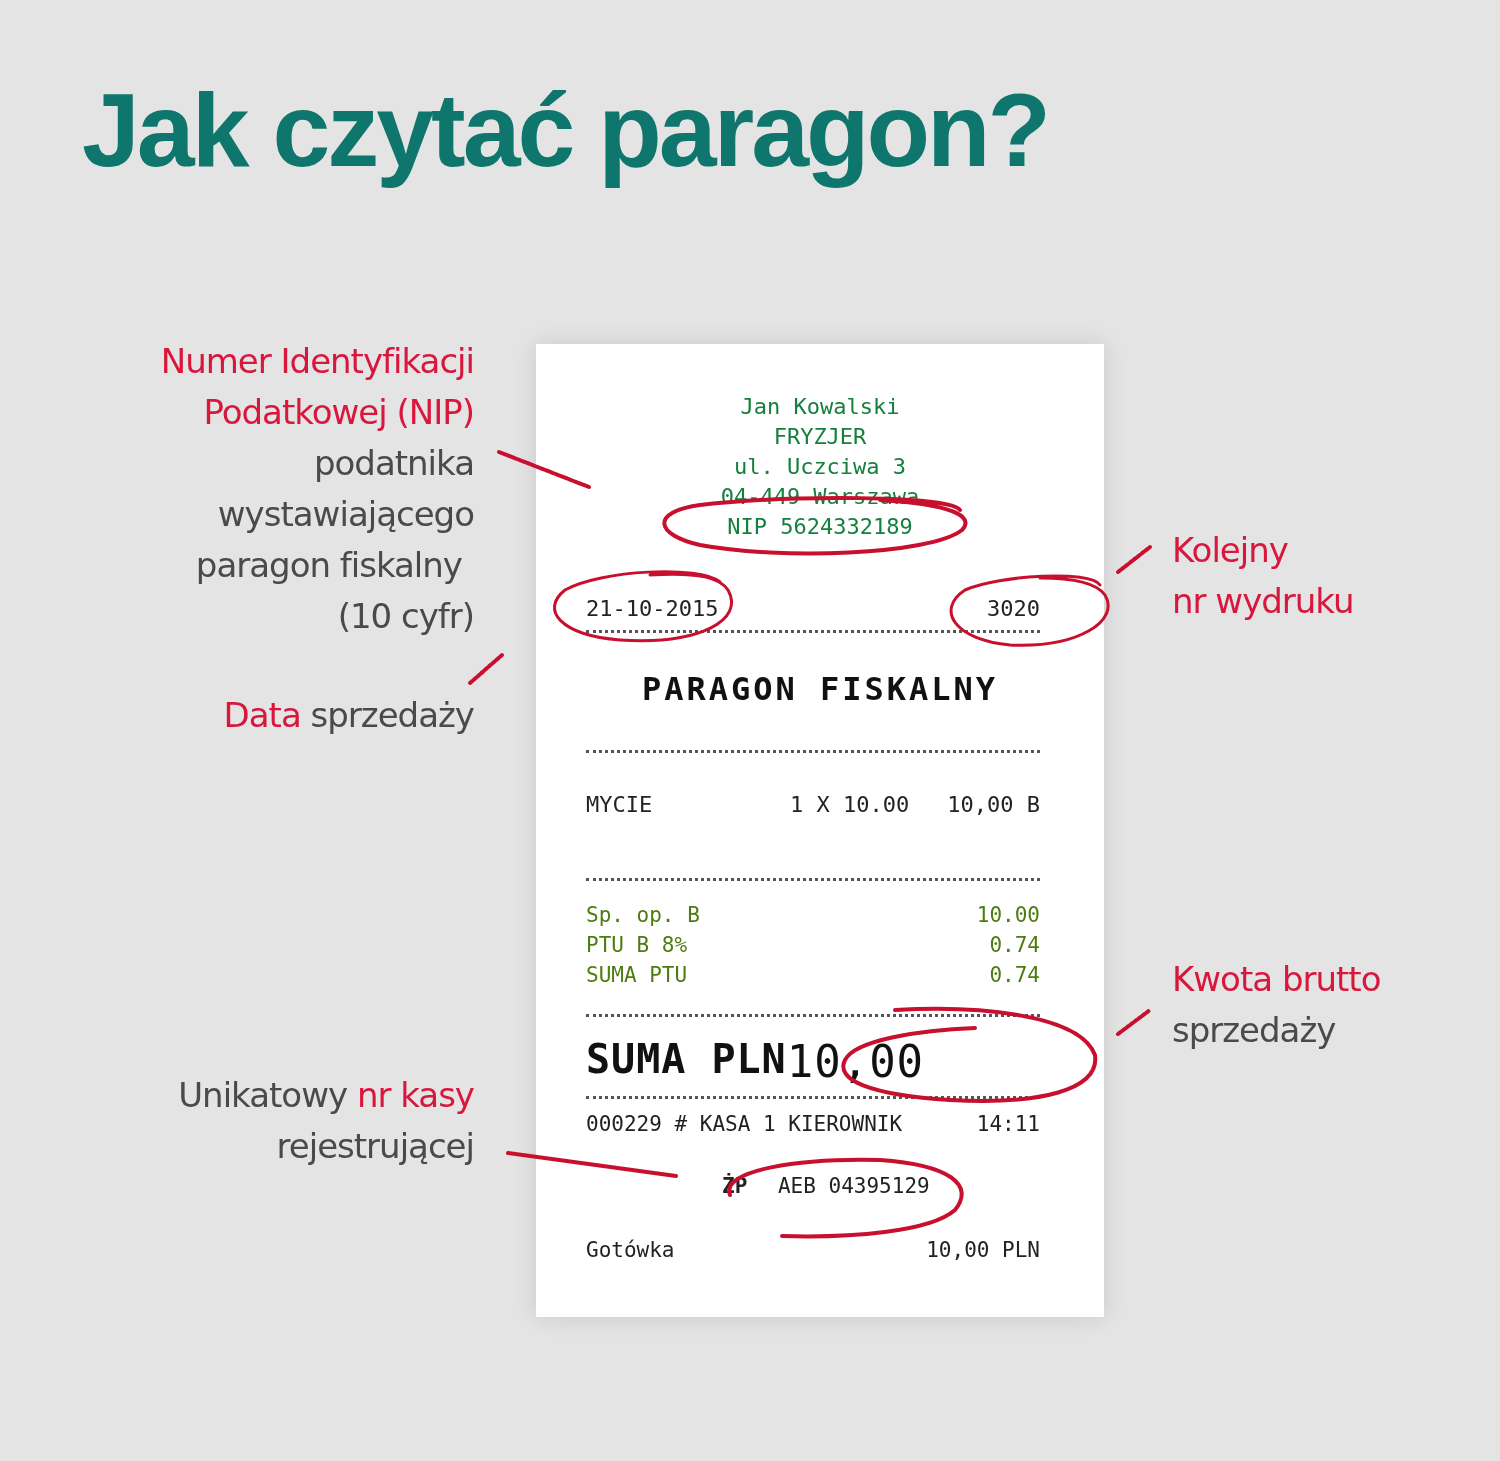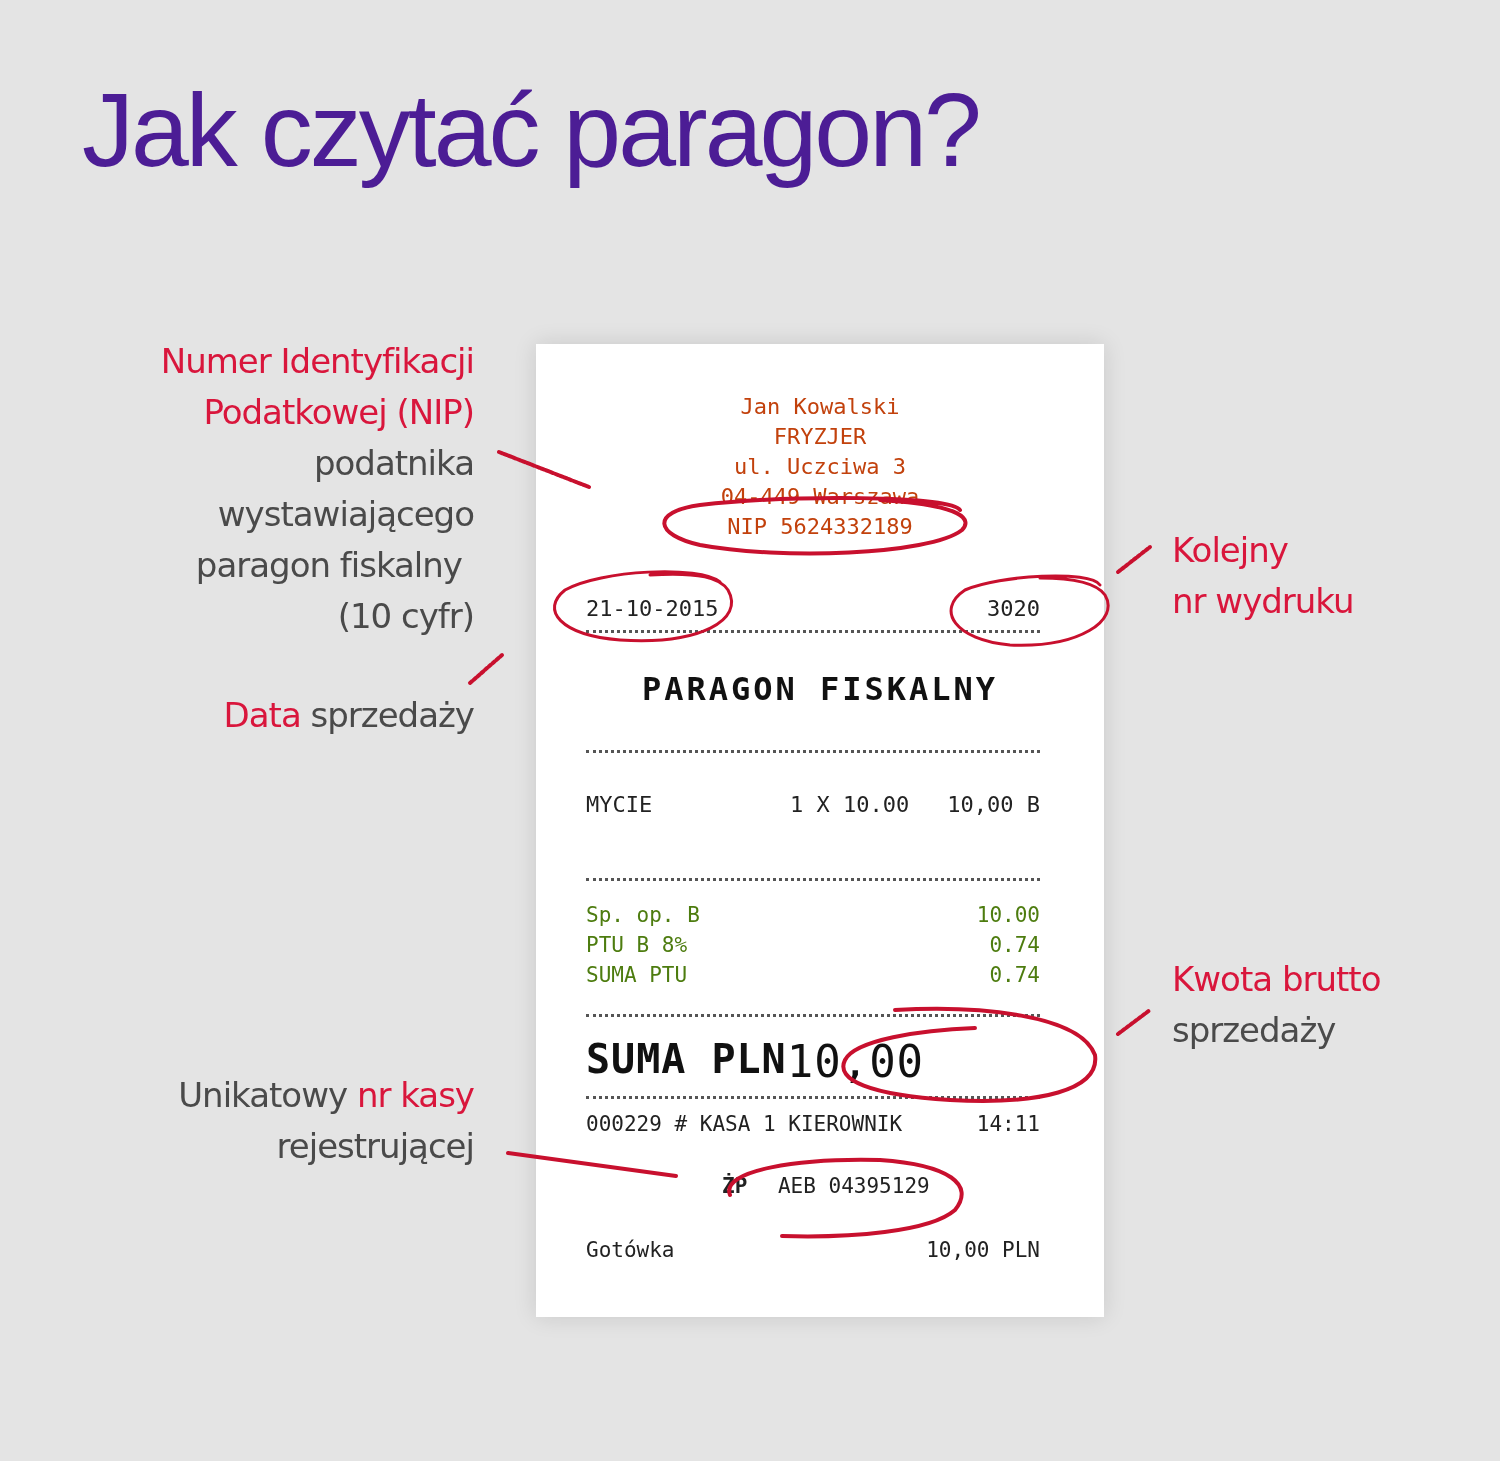--- a/index.html
+++ b/index.html
@@ -6,24 +6,24 @@
     body {
       width: 1500px; height: 1461px;
       background: #e4e4e4;
       position: relative;
       overflow: hidden;
       font-family: "DejaVu Sans", sans-serif;
     }
     .title {
       position: absolute; left: 82px; top: 78px;
       font-family: "Liberation Sans", sans-serif;
-      font-weight: normal;
+      font-weight: bold;
       font-size: 104px;
       letter-spacing: -3px;
-      color: #4c1d95;
+      color: #0f766e;
       margin: 0;
       line-height: 1;
     }
     .label {
       position: absolute;
       font-family: "DejaVu Sans", sans-serif;
       font-size: 34px;
       line-height: 51px;
       color: #4a4a4a;
       letter-spacing: -1px;
@@ -38,21 +38,21 @@
       width: 568px; height: 973px;
       background: #ffffff;
       box-shadow: 0 0 22px rgba(0,0,0,0.12);
       font-family: "DejaVu Sans Mono", monospace;
       color: #1e1e1e;
     }
     .r-header {
       position: absolute; top: 48px; left: 0; right: 0;
       text-align: center;
       font-size: 22px; line-height: 30px;
-      color: #c2410c;
+      color: #15803d;
     }
     .r-row {
       position: absolute; left: 50px; right: 64px;
       display: flex; justify-content: space-between;
       font-size: 22px;
       color: #222;
     }
     .dots {
       position: absolute; left: 50px; right: 64px;
       border-top: 3px dotted #555;

